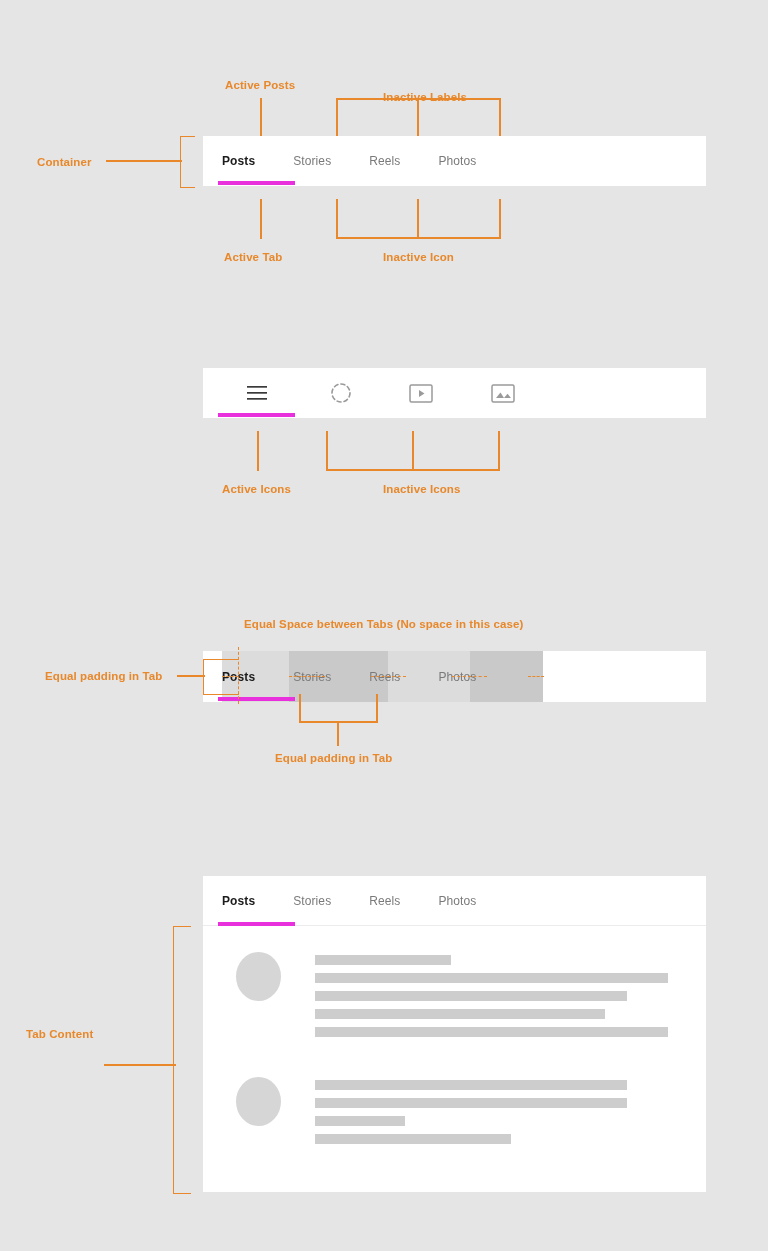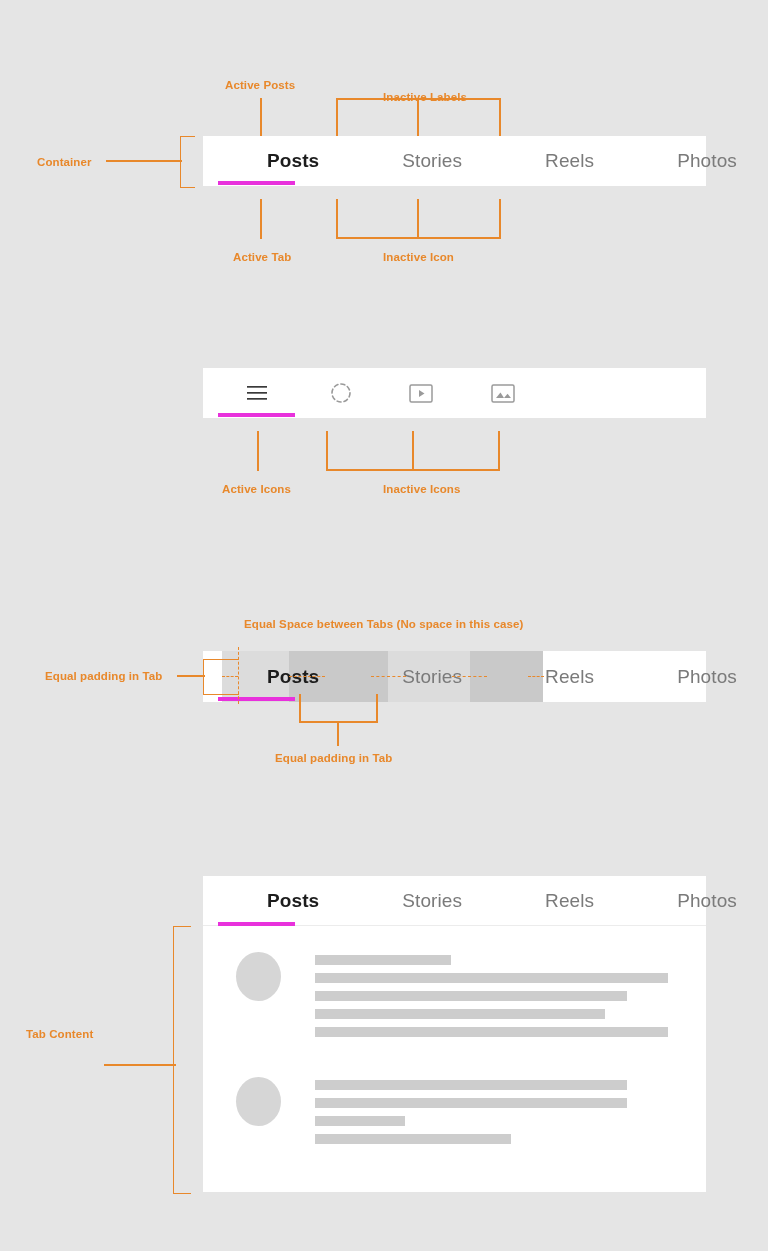--- a/index.html
+++ b/index.html
@@ -10,21 +10,21 @@
     -webkit-font-smoothing:antialiased;
   }
 
   
   .panel{position:absolute;background:#ffffff;}
 
   
   .tabrow{position:absolute;display:flex;align-items:center;}
   .tab{position:relative;display:flex;align-items:center;justify-content:center;
        height:100%;box-sizing:border-box;white-space:nowrap;}
-  .tab-label{font-size:19px;letter-spacing:.1px;margin-left:45px;}
+  .tab-label{font-size:12px;letter-spacing:.1px;}
   .tab.active .tab-label{color:#1c1c1c;font-weight:700;}
   .tab.inactive .tab-label{color:#7a7a7a;font-weight:400;}
   .underline{position:absolute;height:4px;border-radius:0;}
 
   
   .ann-text{position:absolute;color:#e8882b;font-size:11.5px;font-weight:700;
             white-space:nowrap;letter-spacing:.1px;}
   .ann-line-v{position:absolute;width:1.6px;background:#e8882b;}
   .ann-line-h{position:absolute;height:1.6px;background:#e8882b;}
   .ann-dash-v{position:absolute;width:0;border-left:1.6px dashed #e8882b;}
@@ -80,21 +80,21 @@
 
 <div class="bracket-open" style="left:336px;top:98px;width:165px;height:38px;">
   <div class="rail" style="top:0;"></div>
   <div class="leg" style="left:0;top:0;height:38px;"></div>
   <div class="leg" style="left:81px;top:0;height:38px;"></div>
   <div class="leg" style="right:0;top:0;height:38px;"></div>
 </div>
 <div class="ann-text" style="left:383px;top:91px;">Inactive Labels</div>
 
 <div class="ann-line-v" style="left:260px;top:199px;height:40px;"></div>
-<div class="ann-text" style="left:224px;top:251px;margin-left:9px;">Active Tab</div>
+<div class="ann-text" style="left:224px;top:251px;">Active Tab</div>
 
 <div class="bracket-open" style="left:336px;top:199px;width:165px;height:40px;">
   <div class="rail" style="bottom:0;"></div>
   <div class="leg" style="left:0;top:0;height:40px;"></div>
   <div class="leg" style="left:81px;top:0;height:40px;"></div>
   <div class="leg" style="right:0;top:0;height:40px;"></div>
 </div>
 <div class="ann-text" style="left:383px;top:251px;">Inactive Icon</div>
 
 <div class="panel" style="left:203px;top:368px;width:503px;height:50px;"></div>

